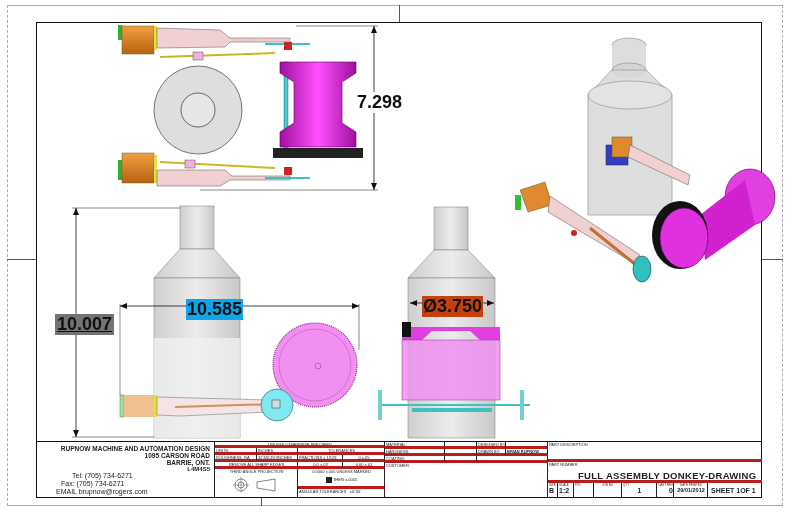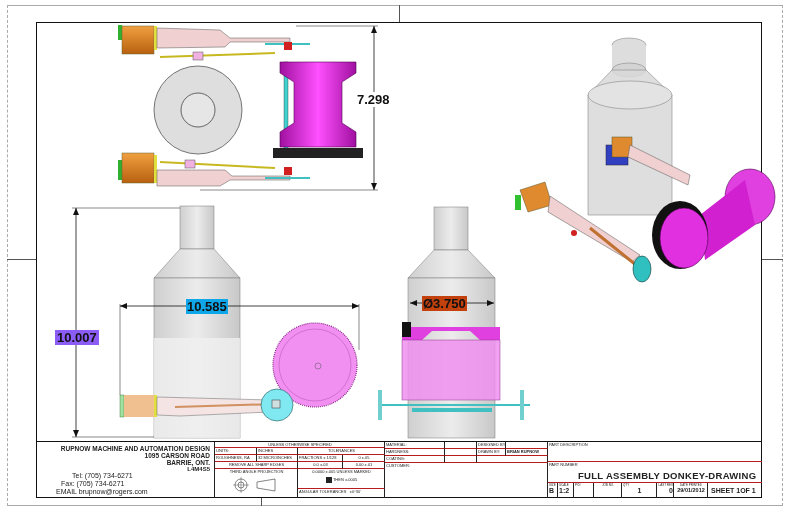--- a/index.html
+++ b/index.html
@@ -2,23 +2,23 @@
 <html><head>
 <meta charset="utf-8">
 <style>
   html, body { margin:0; padding:0; background:#fff; }
   body { width:799px; height:518px; position:relative; overflow:hidden; font-family:"Liberation Sans", sans-serif; }
   .abs { position:absolute; }
   .outer-frame { left:7px; top:5px; width:776px; height:501px; border:1px solid #aaa; border-left:1px dashed #aaa; border-right:1px dashed #aaa; box-sizing:border-box; }
   .inner-frame { left:36px; top:22px; width:726px; height:476px; border:1.5px solid #111; box-sizing:border-box; }
   .tick { background:#555; }
   .title-block { left:36px; top:441px; width:726px; height:57px; border-top:1.5px solid #111; box-sizing:border-box; }
-  .tb-cell { position:absolute; border-right:1px solid #222; border-bottom:1px solid #b91c1c; box-sizing:border-box; font-family:"Liberation Sans", sans-serif; font-size:4px; color:#222; overflow:hidden; white-space:nowrap; }
+  .tb-cell { position:absolute; border-right:1px solid #222; border-bottom:3px solid #b91c1c; box-sizing:border-box; font-family:"Liberation Sans", sans-serif; font-size:4px; color:#222; overflow:hidden; white-space:nowrap; }
   .tiny { font-size:4px; line-height:5px; padding-left:1px; }
-  .dim-text { font-family:"Liberation Sans", sans-serif; font-weight:bold; font-size:13px; color:#111; position:absolute; background:#fff0; }
+  .dim-text { font-family:"Liberation Sans", sans-serif; font-weight:bold; font-size:18px; color:#111; position:absolute; background:#fff0; }
   svg { position:absolute; left:0; top:0; }
 </style>
 </head>
 <body>
 
 <div class="abs outer-frame"></div>
 <div class="abs inner-frame"></div>
 
 <div class="abs tick" style="left:399px;top:5px;width:1px;height:17px;"></div>
 <div class="abs tick" style="left:261px;top:498px;width:1px;height:8px;"></div>
@@ -143,21 +143,21 @@
     <ellipse cx="642" cy="269" rx="9" ry="13" fill="#30c0c0" stroke="#133" stroke-width="0.6"></ellipse>
 
     <ellipse cx="750" cy="197" rx="25" ry="28" fill="#e040e0" stroke="#500050" stroke-width="0.6"></ellipse>
     <polygon points="700,215 745,180 755,225 705,260" fill="#d020d0"></polygon>
     <ellipse cx="680" cy="235" rx="28" ry="34" fill="#111"></ellipse>
     <ellipse cx="684" cy="238" rx="24" ry="30" fill="#e030e0" stroke="#500050" stroke-width="0.6"></ellipse>
   </g>
 </svg>
 
 <div class="dim-text" style="left:355px;top:92px;background:#fff;padding:0 2px;">7.298</div>
-<div class="dim-text" style="left:55px;top:330px;background:#8b5cf6;padding:0 2px;">10.007</div>
+<div class="dim-text" style="left:55px;top:314px;background:#737373;padding:0 2px;text-decoration:underline;">10.007</div>
 <div class="dim-text" style="left:186px;top:299px;background:#0ea5e9;padding:0 1px;">10.585</div>
 <div class="dim-text" style="left:422px;top:296px;background:#c2410c;padding:0 1px;">Ø3.750</div>
 
 <div class="abs title-block">
 
   <div class="tb-cell" style="left:0;top:0;width:179px;height:56px;border-bottom:none;">
     <div style="position:absolute;right:4px;top:3px;font-size:6.5px;font-weight:bold;">RUPNOW MACHINE AND AUTOMATION DESIGN</div>
     <div style="position:absolute;right:4px;top:10px;font-size:6.5px;font-weight:bold;">1095 CARSON ROAD</div>
     <div style="position:absolute;right:4px;top:17px;font-size:6.5px;font-weight:bold;">BARRIE, ONT.</div>
     <div style="position:absolute;right:4px;top:24px;font-size:6px;font-weight:bold;">L4M4S5</div>

